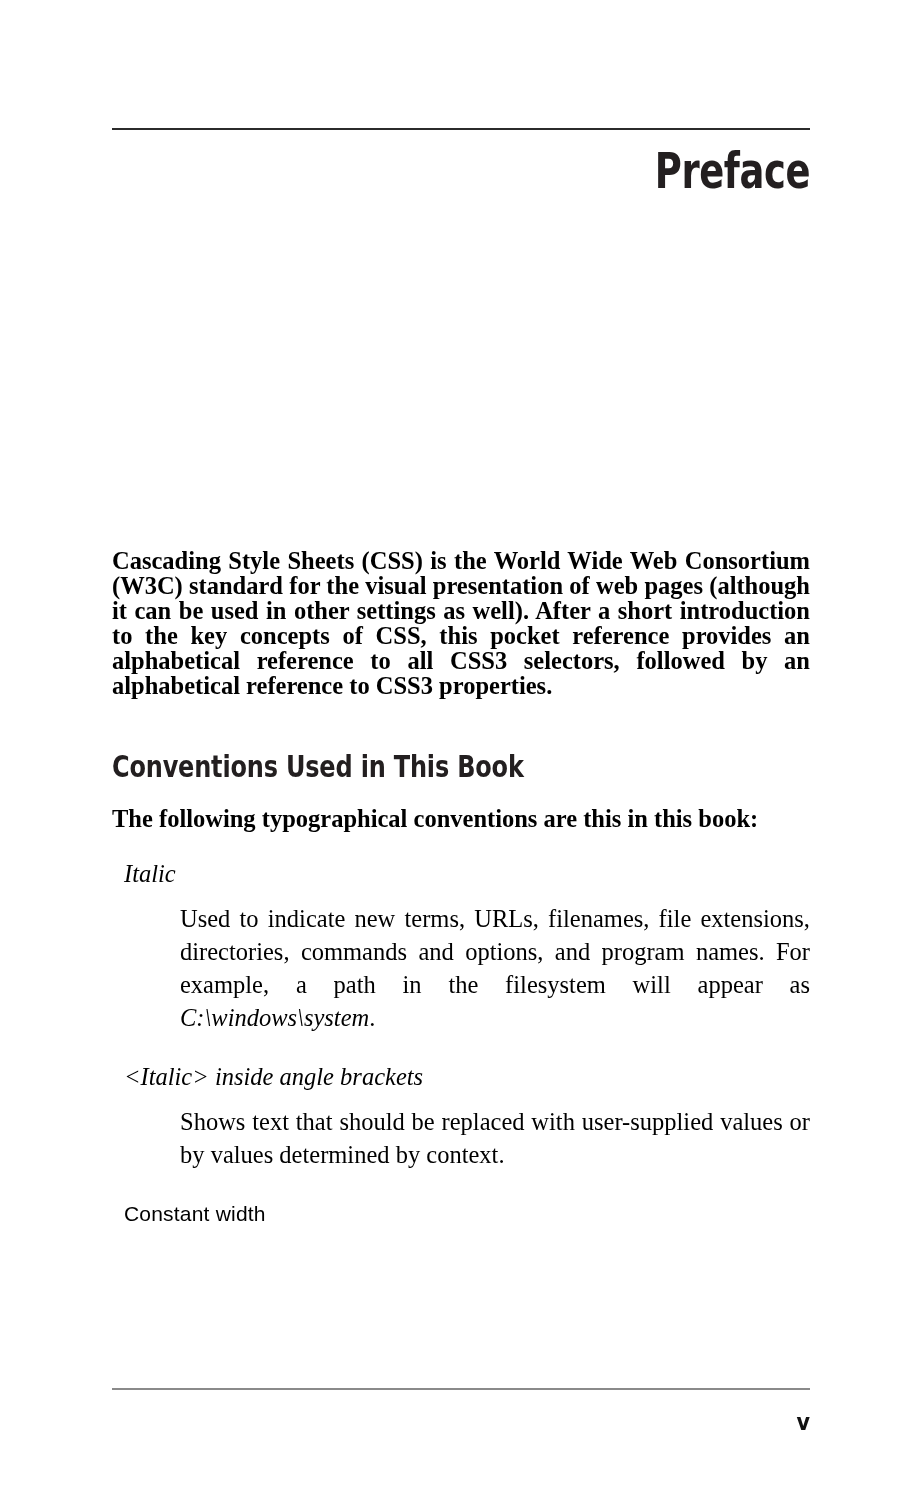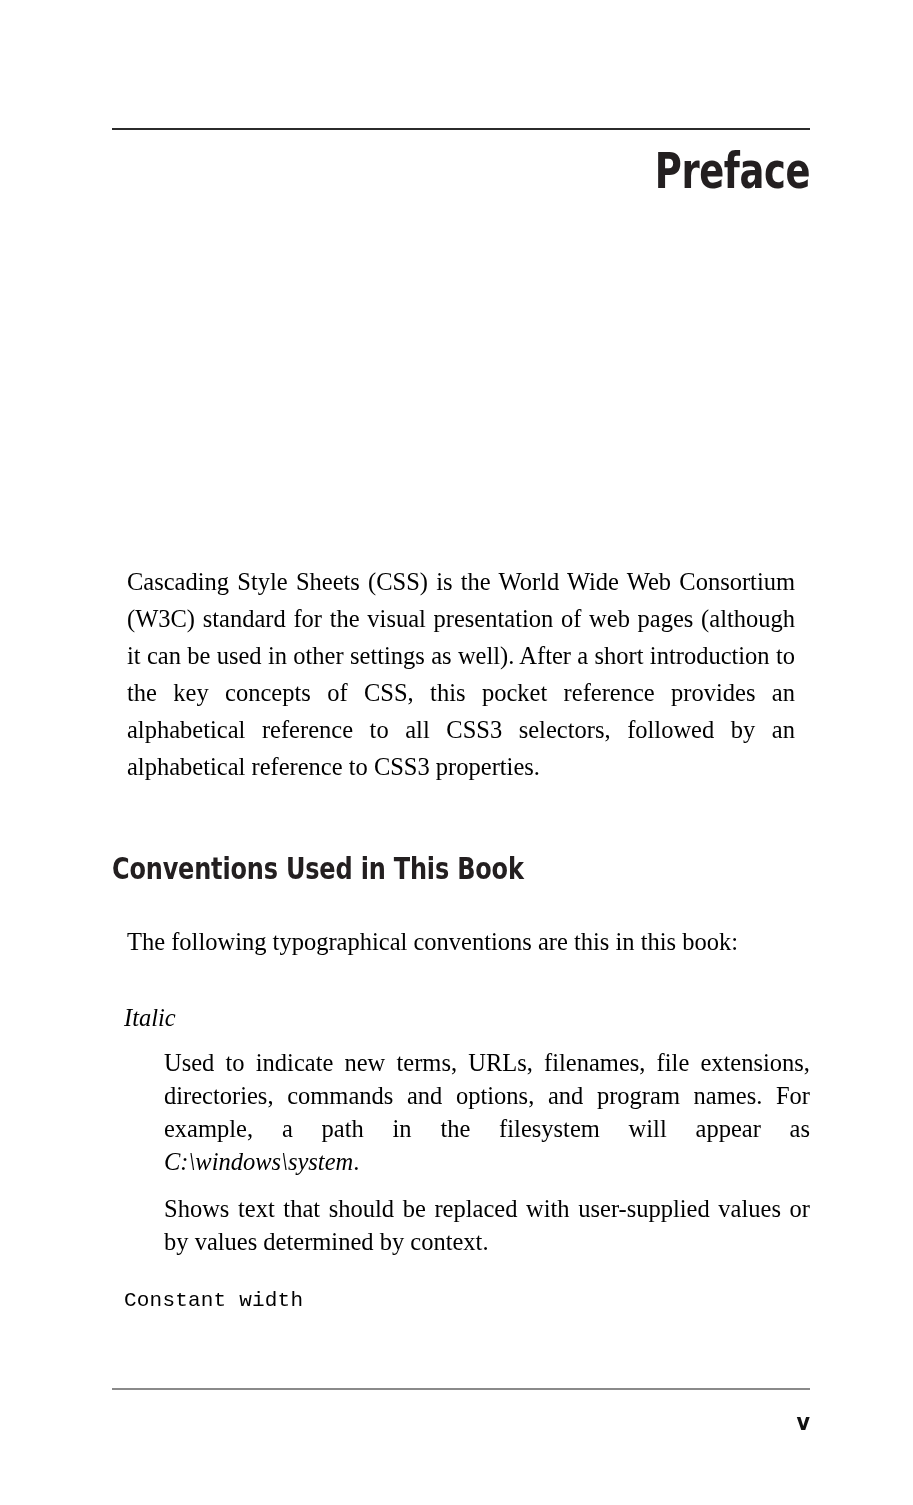--- a/index.html
+++ b/index.html
@@ -52,26 +52,27 @@
 
   
   .content {
     position: absolute;
     left: 108px;
     top: 548px;
     width: 698px;
   }
 
   p.body {
-    margin: 15px;
+    margin: 0;
     font-size: 24.5px;
-    line-height: 37px;
+    line-height: 25px;
     text-align: justify;
     text-justify: inter-word;
     hyphens: none;
+    font-weight: bold;
   }
 
   h2.section-heading {
     margin: 0;
     padding: 0;
     font-family: "DejaVu Sans Condensed", "Liberation Sans Narrow", "Liberation Sans", sans-serif;
     font-weight: 700;
     font-size: 31px;
     line-height: 36px;
     letter-spacing: -0.2px;
@@ -91,27 +92,27 @@
     padding: 0;
   }
   dl.conventions dt {
     margin: 12px;
     font-size: 24.5px;
     line-height: 33px;
     font-style: italic;
   }
   dl.conventions dt.mono {
     font-style: normal;
-    font-family: Liberation Mono, monospace;
+    font-family: Liberation Sans, sans-serif;
     font-size: 21px;
     line-height: 33px;
     letter-spacing: 0.2px;
   }
   dl.conventions dd {
-    margin: 0 0 0 52px;
+    margin: 0 0 0 68px;
     font-size: 24.5px;
     line-height: 33px;
     text-align: justify;
     text-justify: inter-word;
   }
   dl.conventions dd .path {
     font-style: italic;
   }
 
   
@@ -159,20 +160,21 @@
 
     <div class="gap-para"></div>
 
     <dl class="conventions">
 
       <dt>Italic</dt>
       <dd><span>Used to indicate new terms, URLs, filenames, file extensions, directories, commands and options, and program names. For example, a path in the filesystem will appear as </span><span class="path">C:\windows\system</span><span>.</span></dd>
 
       <div class="gap-term"></div>
 
+      <dt>&lt;Italic&gt; inside angle brackets</dt>
       <dd>Shows text that should be replaced with user-supplied values or by values determined by context.</dd>
 
       <div class="gap-term"></div>
 
       <dt class="mono">Constant width</dt>
 
     </dl>
 
   </div>
 

